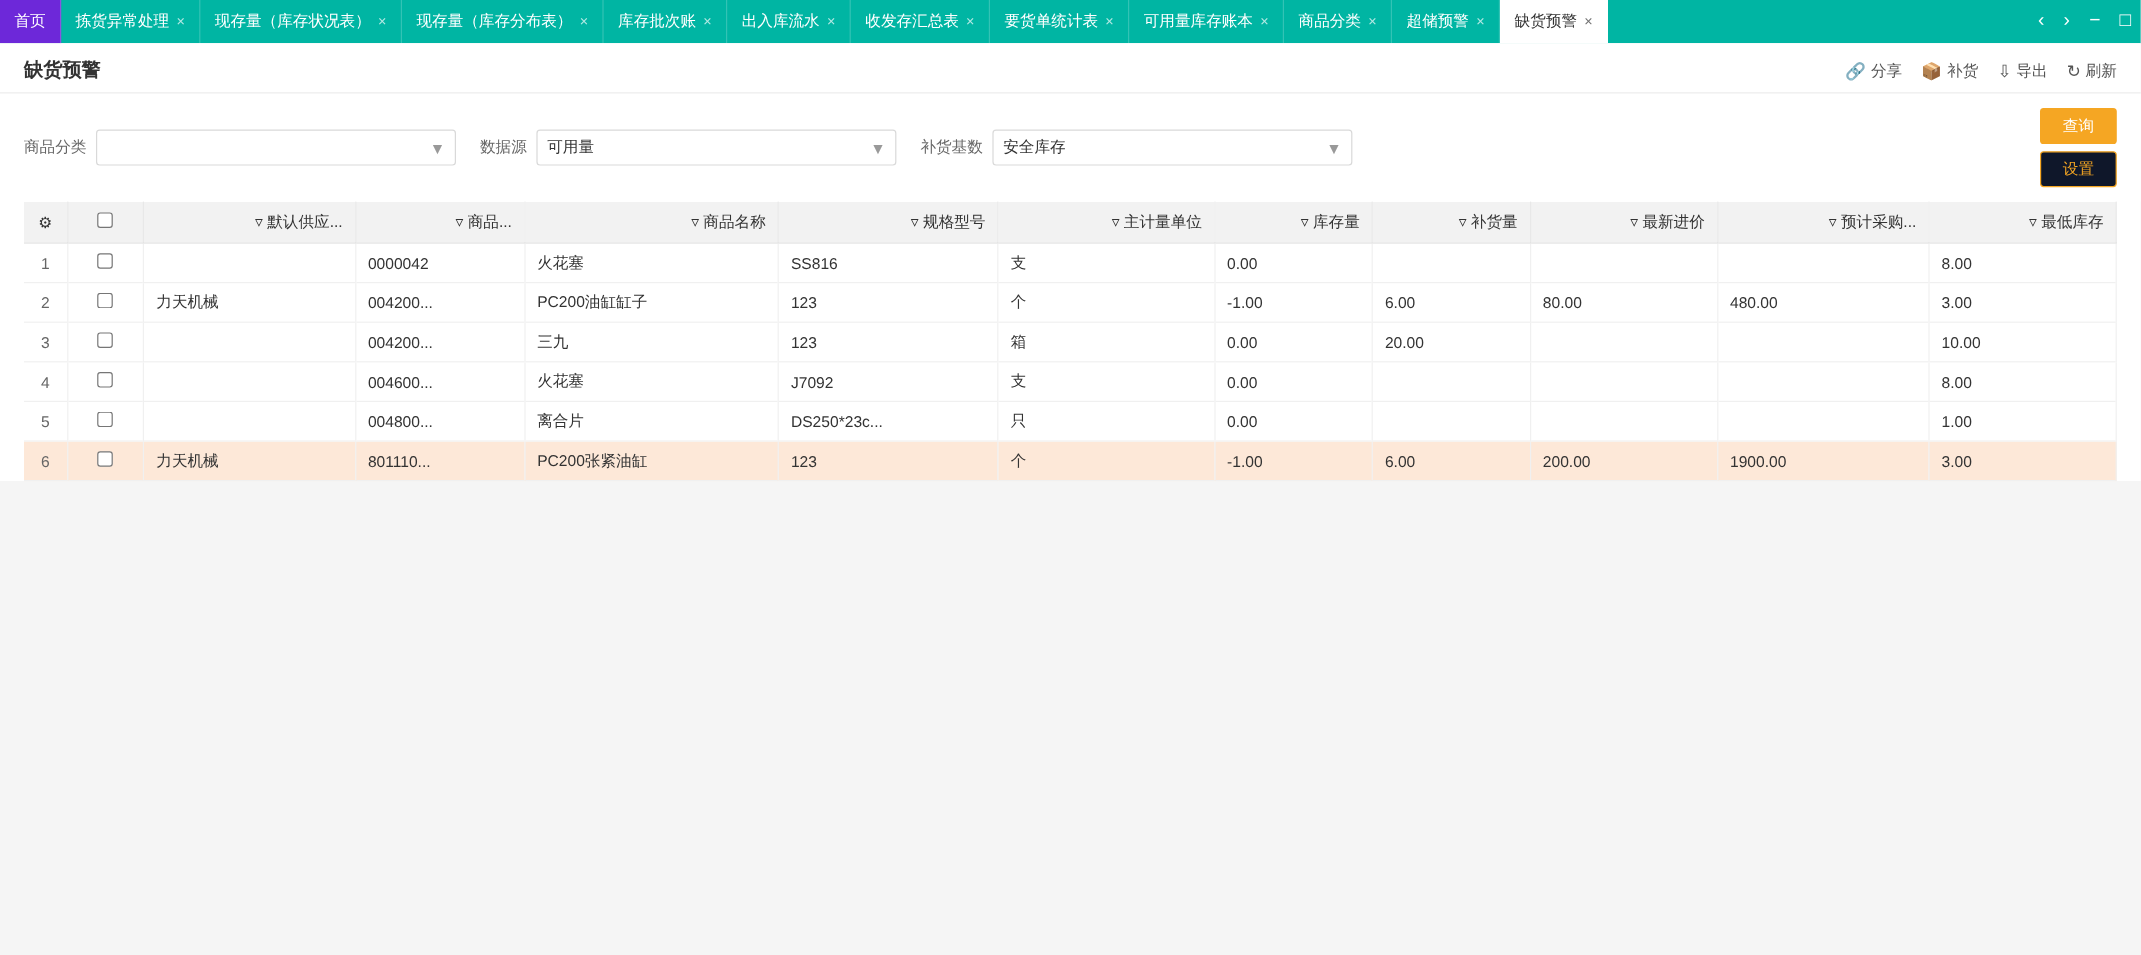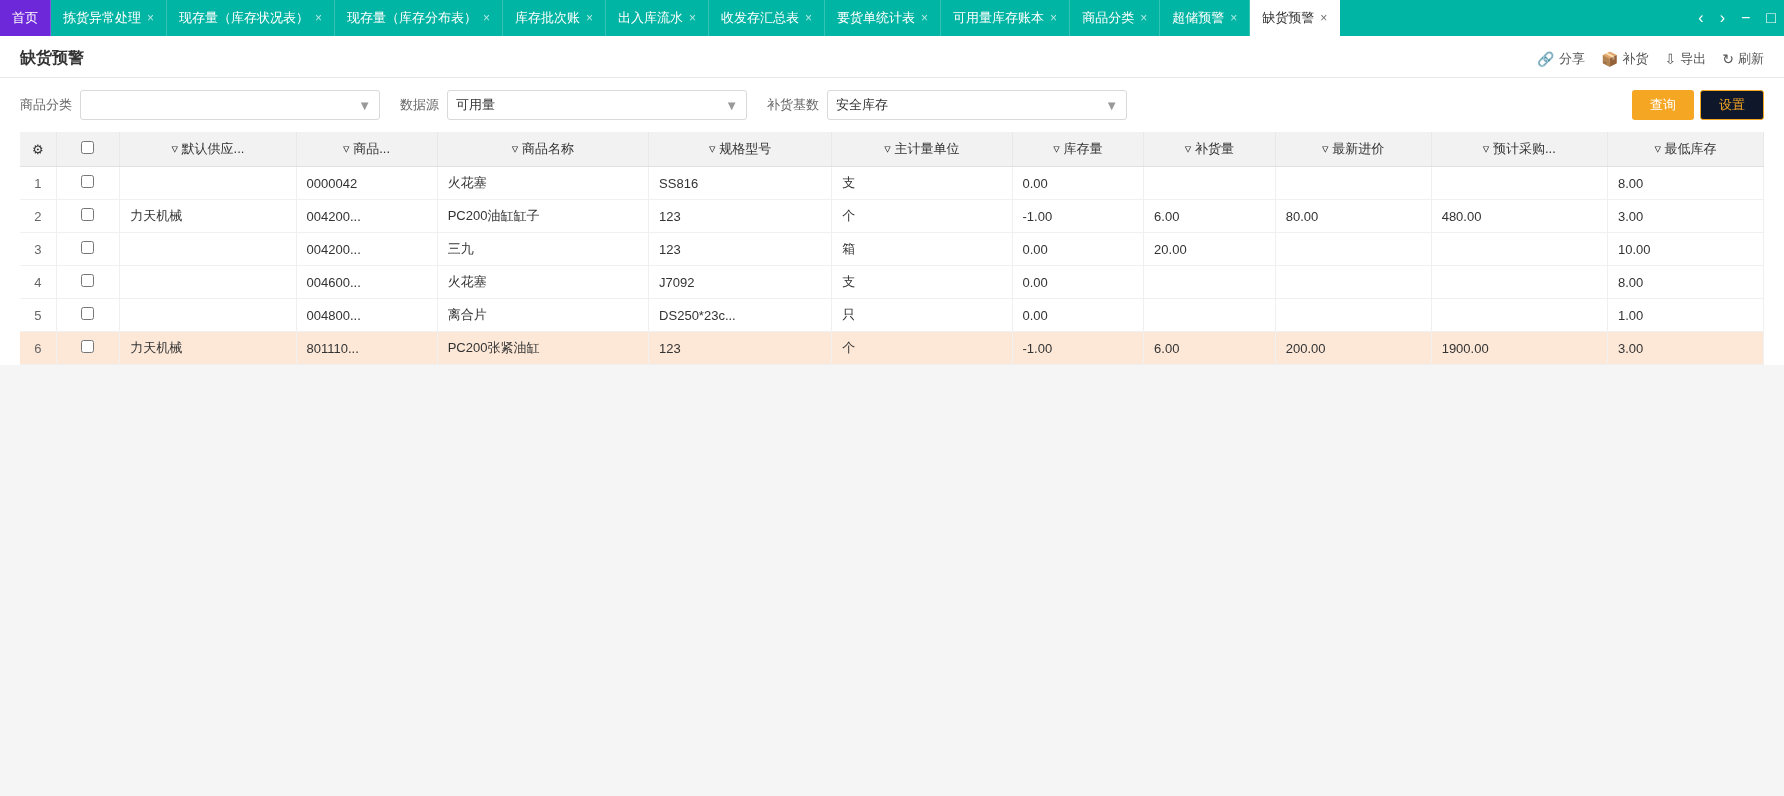--- a/index.html
+++ b/index.html
@@ -133,39 +133,40 @@
       background: #0f172a;
       color: #f5a623;
       border: 1px solid #f5a623;
       border-radius: 3px;
       padding: 5px 18px;
       cursor: pointer;
       font-size: 13px;
     }
     .filter-actions {
       display: flex;
+      flex-direction: column;
       gap: 6px;
       margin-left: auto;
     }
 
     
     .table-container {
       padding: 0 20px;
     }
     table {
       width: 100%;
       border-collapse: collapse;
       font-size: 13px;
     }
     thead tr {
       background: #f2f2f2;
     }
     thead th {
       padding: 8px 10px;
-      text-align: center;
+      text-align: right;
       color: #333;
       font-weight: normal;
       border-bottom: 1px solid #e0e0e0;
       border-right: 1px solid #e8e8e8;
       white-space: nowrap;
       position: relative;
     }
     tbody tr {
       border-bottom: 1px solid #f0f0f0;
     }

